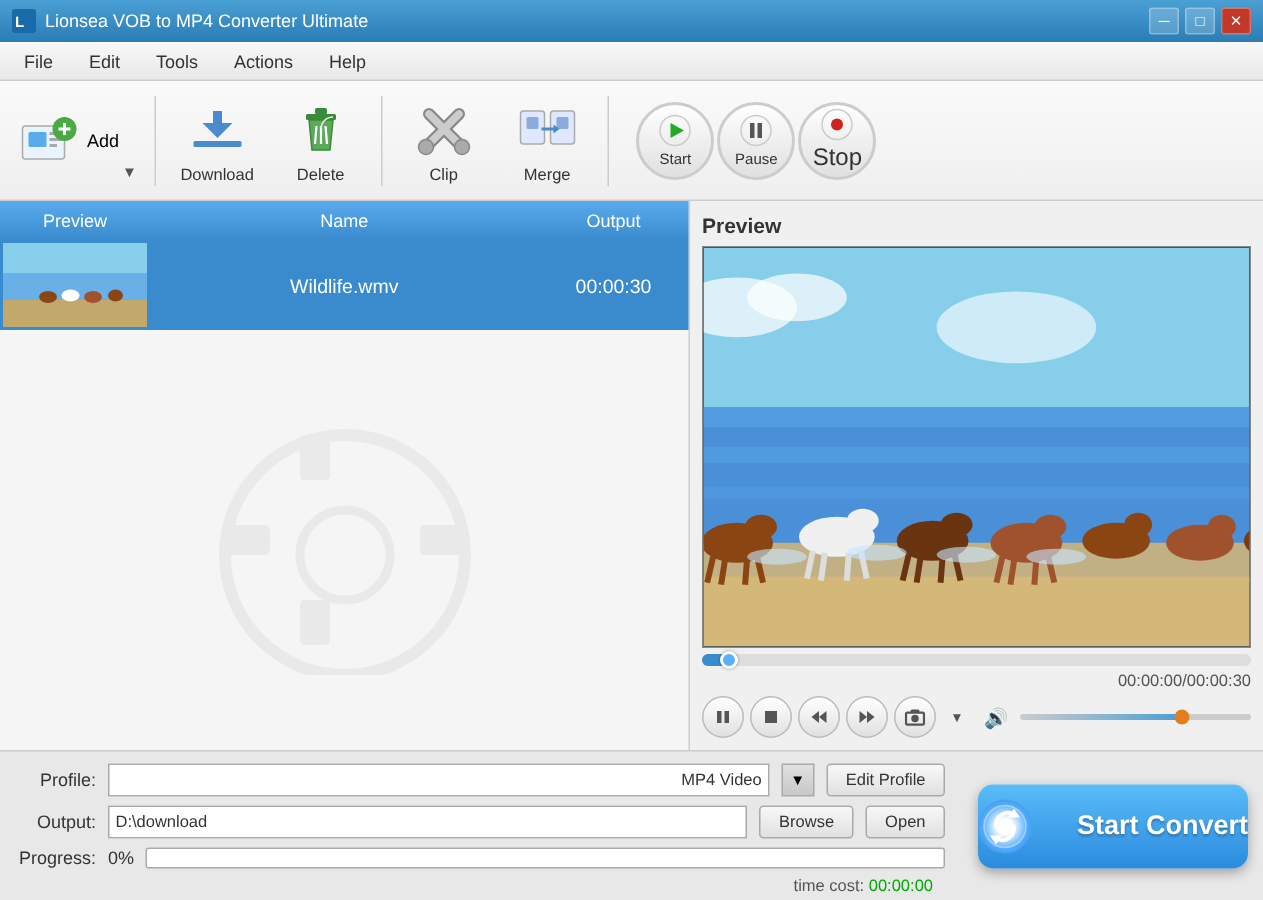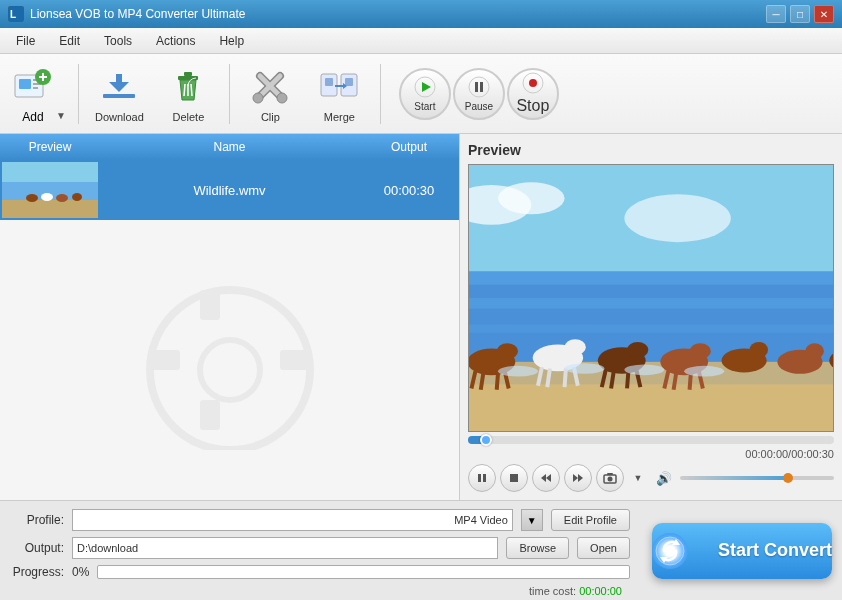--- a/index.html
+++ b/index.html
@@ -106,21 +106,21 @@
       display: flex;
       align-items: center;
       height: 70px;
       padding: 0 4px;
       cursor: pointer;
       border-radius: 4px;
       gap: 2px;
     }
     .add-btn-main {
       display: flex;
-      flex-direction: column;
+      flex-direction: row;
       align-items: center;
       gap: 4px;
     }
     .add-dropdown {
       display: flex;
       flex-direction: column;
       align-items: center;
       justify-content: flex-end;
       height: 100%;
       padding-bottom: 8px;

